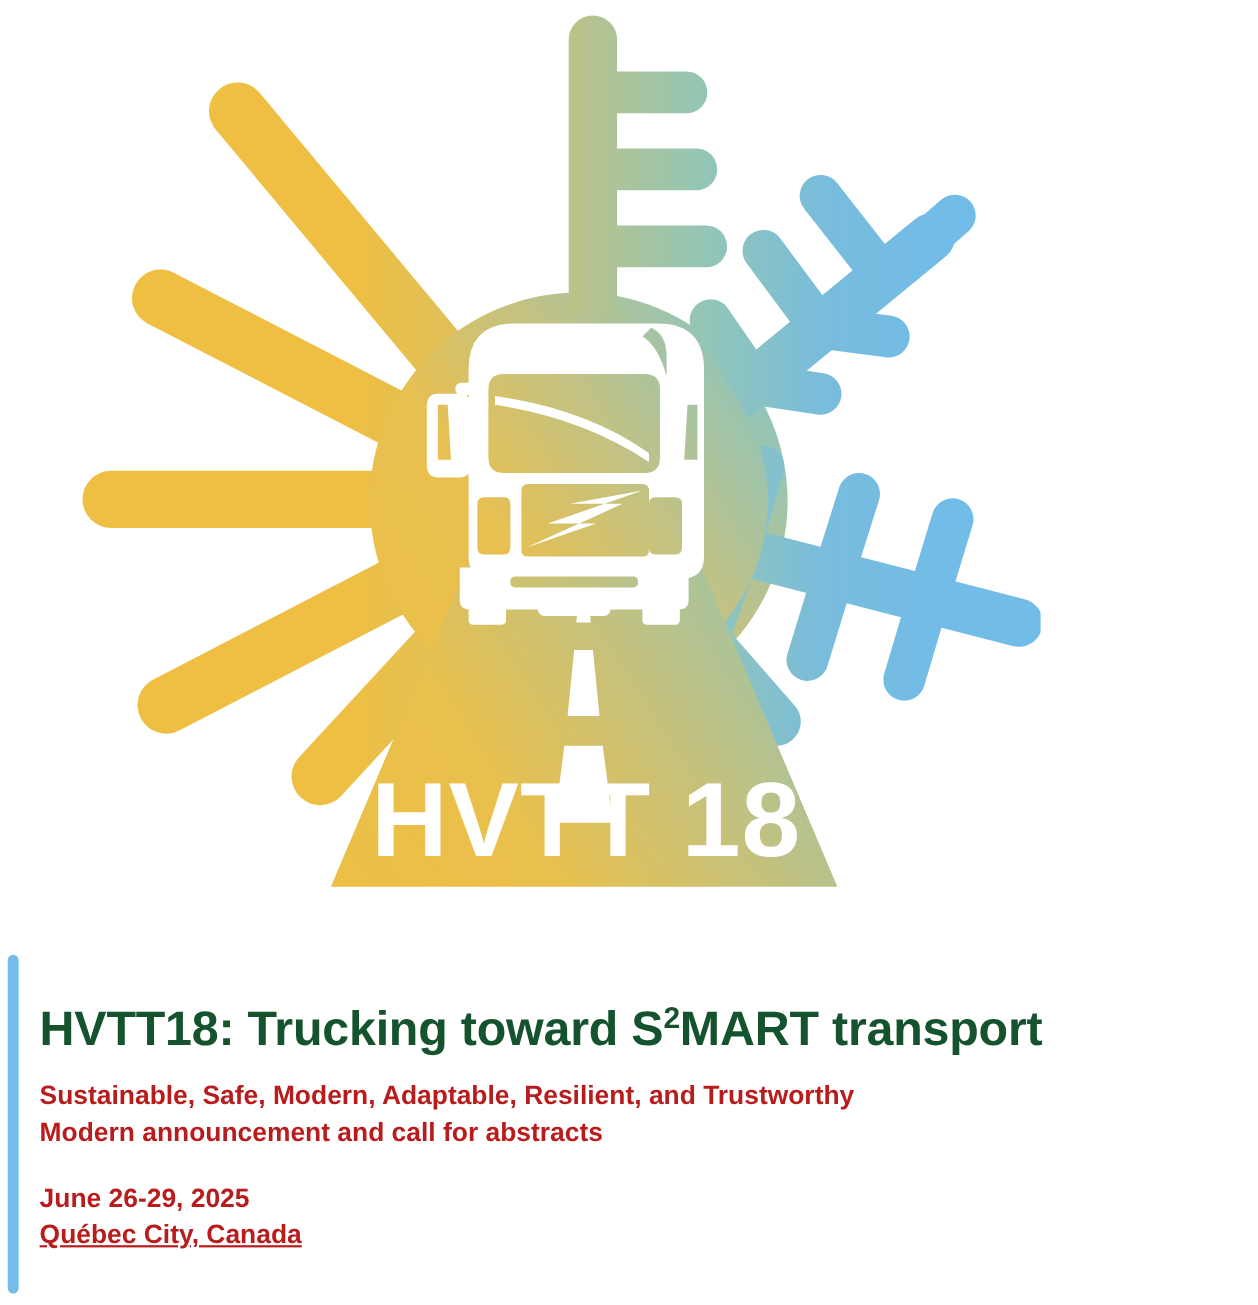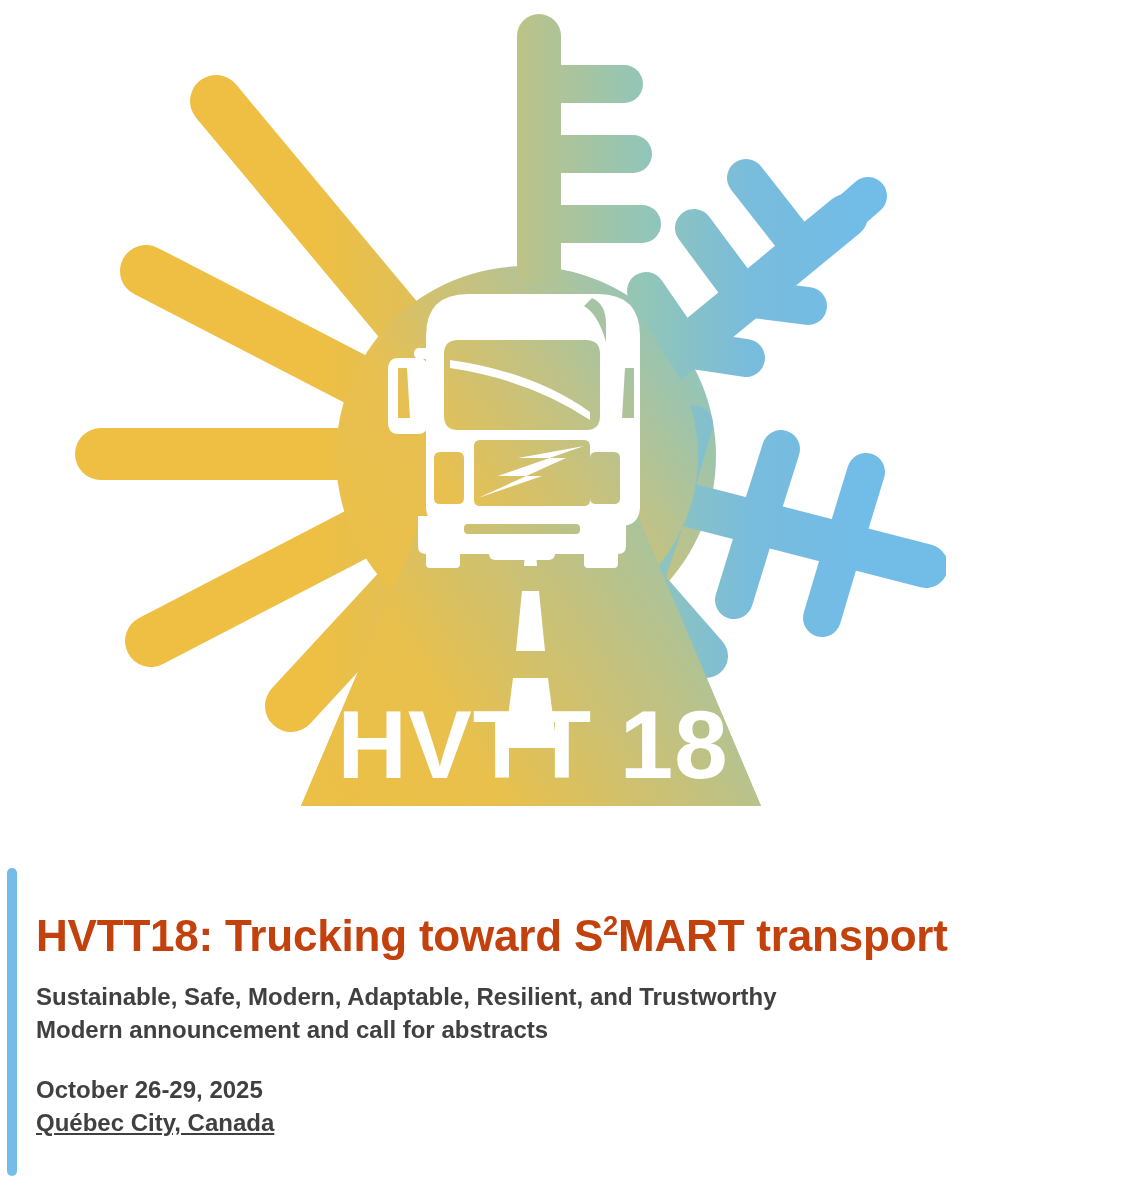--- a/index.html
+++ b/index.html
@@ -57,38 +57,38 @@
     right: 0;
   }
   #main-title {
     margin: 0;
     padding: 0;
     position: absolute;
     left: 0;
     top: 58px;
     font-size: 44px;
     font-weight: bold;
-    color: #c2410c;
+    color: #14532d;
     white-space: nowrap;
     letter-spacing: -0.2px;
     line-height: 1;
   }
   #main-title .sup {
     font-size: 0.62em;
     vertical-align: super;
     line-height: 0;
   }
   .sub-line {
     position: absolute;
     left: 0;
     margin: 0;
     padding: 0;
     font-size: 24px;
     font-weight: bold;
-    color: #404040;
+    color: #b91c1c;
     white-space: nowrap;
     line-height: 1;
   }
   #subtitle-1 { top: 129px; }
   #subtitle-2 { top: 162px; }
   #date-line  { top: 222px; }
   #place-line { top: 255px; text-decoration: underline; }
 </style>
 </head>
 <body>
@@ -249,18 +249,18 @@
   <div id="accent-bar"></div>
 
   <div id="text-inner">
 
     <h1 id="main-title"><span>HVTT18: Trucking toward S</span><span class="sup">2</span><span>MART transport</span></h1>
 
     <p class="sub-line" id="subtitle-1">Sustainable, Safe, Modern, Adaptable, Resilient, and Trustworthy</p>
 
     <p class="sub-line" id="subtitle-2">Modern announcement and call for abstracts</p>
 
-    <p class="sub-line" id="date-line">October 26-29, 2025</p>
+    <p class="sub-line" id="date-line">June 26-29, 2025</p>
 
     <p class="sub-line" id="place-line">Québec City, Canada</p>
 
   </div>
 </div>
 
 </body></html>

